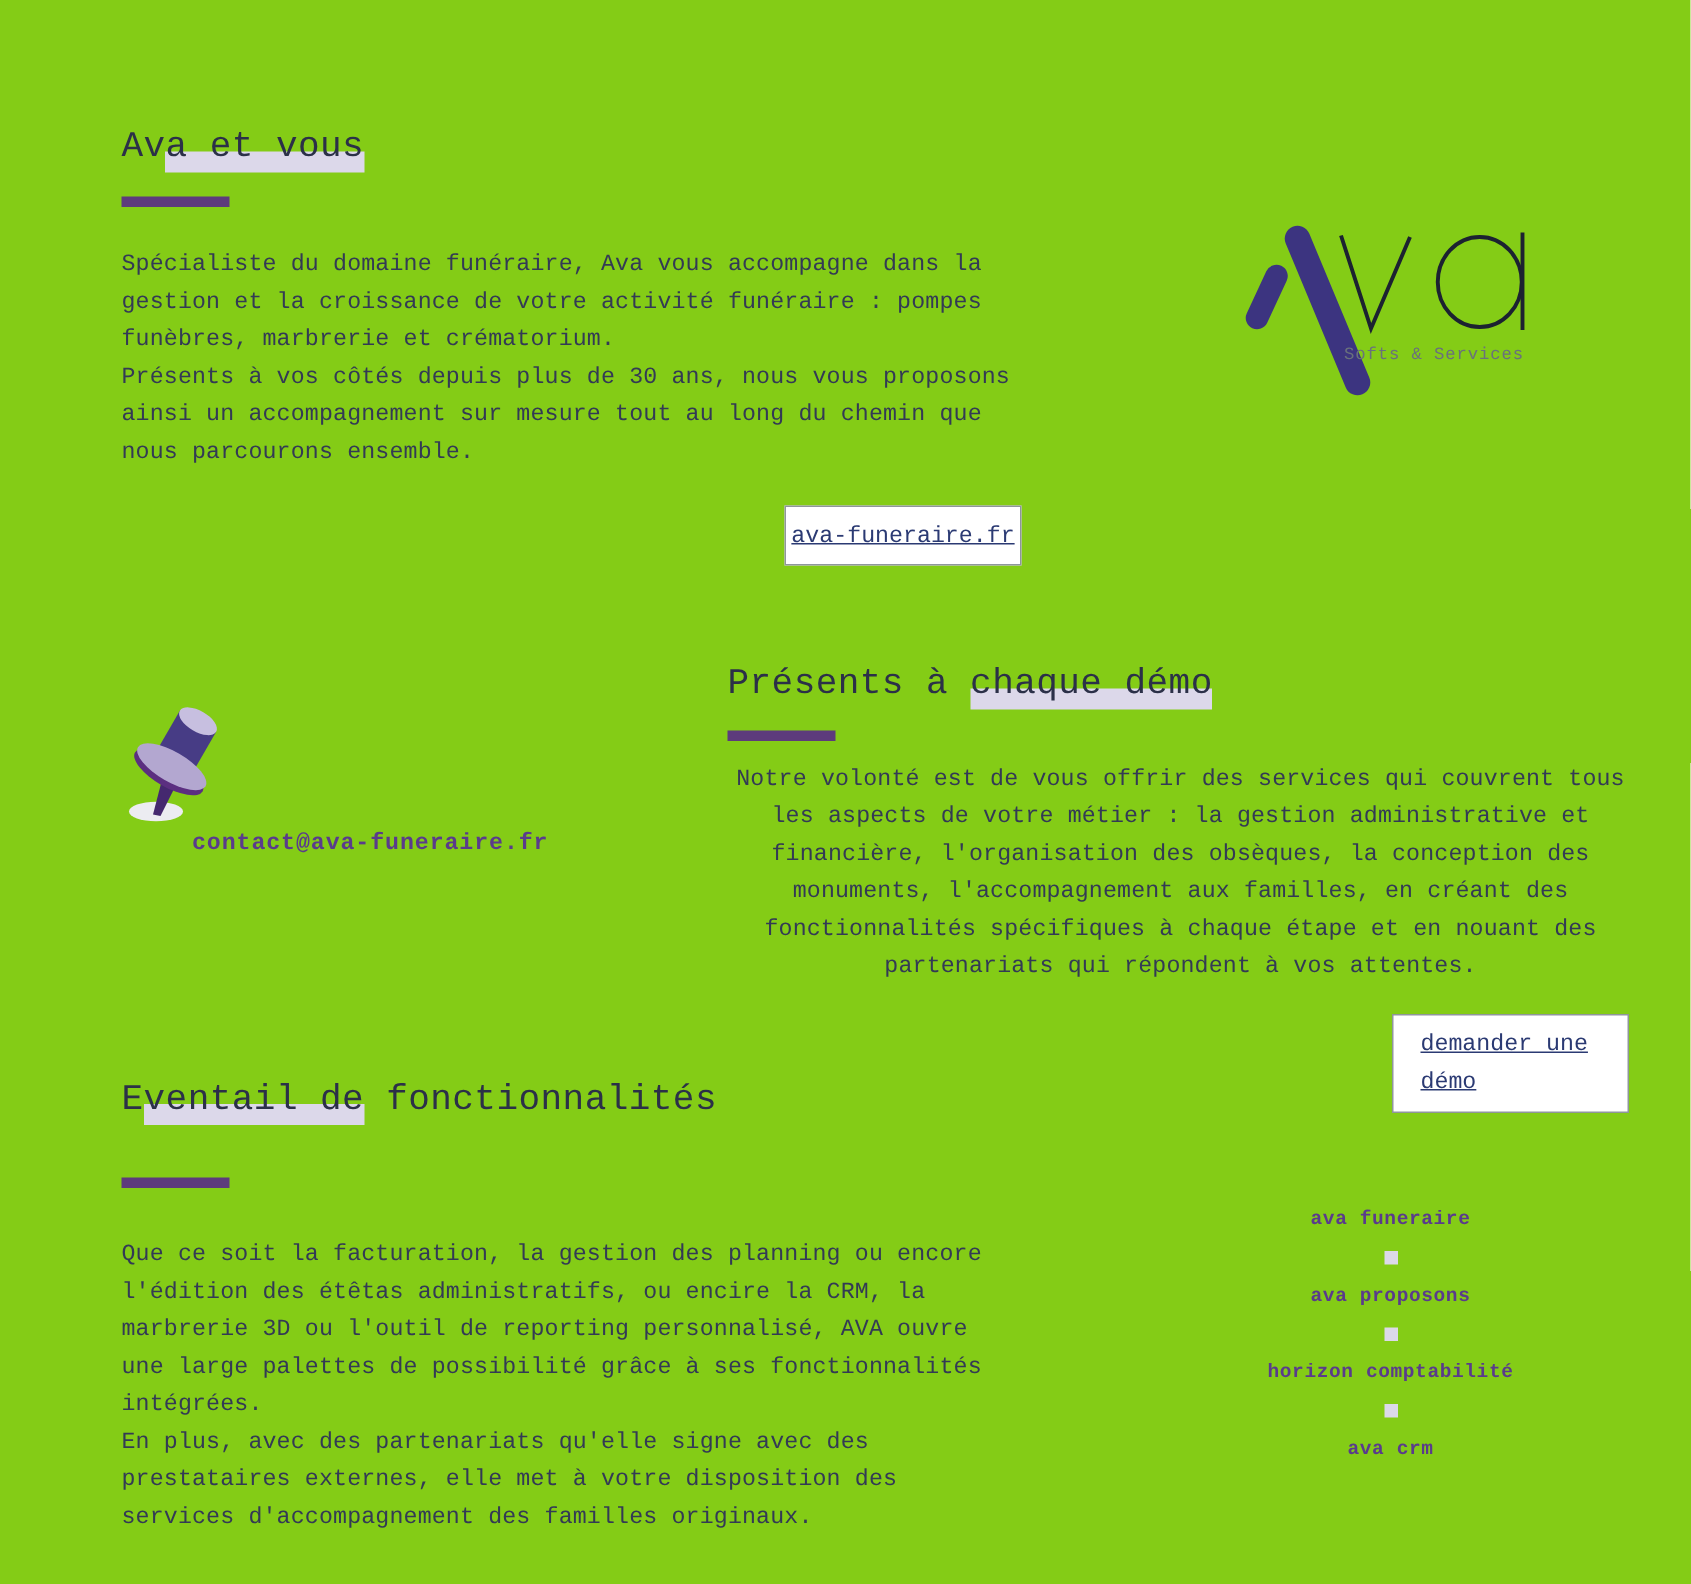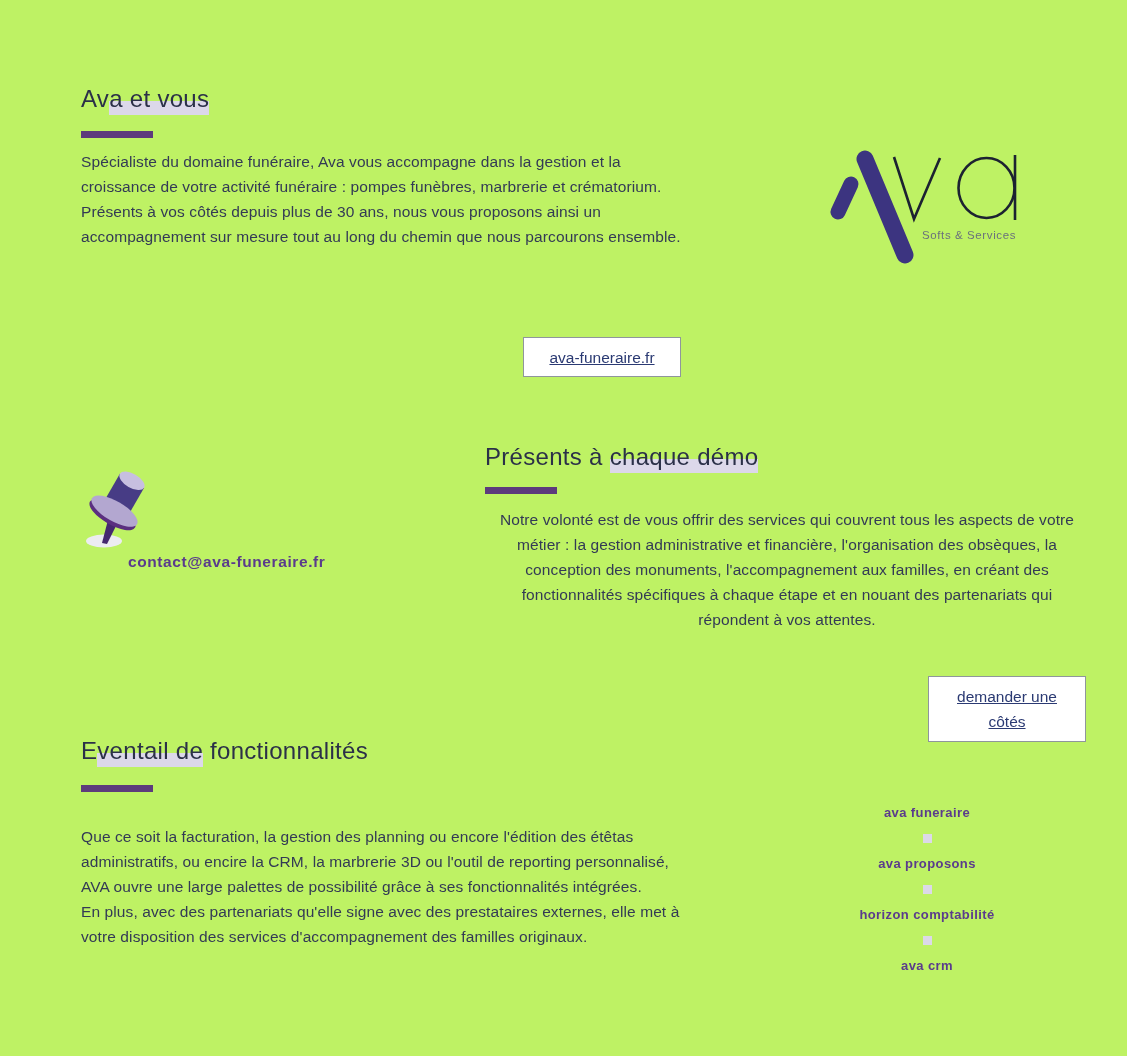--- a/index.html
+++ b/index.html
@@ -3,22 +3,23 @@
 <meta charset="utf-8">
 <style>
   * { margin: 0; padding: 0; box-sizing: border-box; }
   html, body { background: #ffffff; }
   body { font-family: "Liberation Sans", sans-serif; }
 
   .canvas {
     position: relative;
     width: 1127px;
     height: 1056px;
-    background: #bef264;
+    background: #84cc16;
     overflow: hidden;
+    font-family: Liberation Mono, monospace;
   }
 
   .abs { position: absolute; }
 
   h2.sec-heading {
     font-size: 24px;
     font-weight: 500;
     letter-spacing: 0.3px;
     color: #2b3048;
     line-height: 30px;
@@ -43,21 +44,21 @@
     letter-spacing: 0.1px;
   }
   .body-text p { margin: 0; }
 
   .link-btn {
     border: 1px solid #8f969c;
     background: #ffffff;
     display: flex;
     align-items: center;
     justify-content: center;
-    text-align: center;
+    text-align: left;
     cursor: pointer;
   }
   .link-btn a {
     color: #2b3a73;
     font-size: 15.5px;
     line-height: 25px;
     text-decoration: underline;
   }
 
   .email-text {
@@ -90,21 +91,21 @@
 </style>
 </head>
 <body>
 
 <div class="canvas">
 
   <h2 class="sec-heading abs" style="left:81px; top:84px;"><span>Av</span><span class="hl">a et vous</span></h2>
 
   <div class="accent-bar abs" style="left:81px; top:131px;"></div>
 
-  <div class="body-text abs" style="left:81px; top:149px; width:600px;">
+  <div class="body-text abs" style="left:81px; top:164px; width:600px;">
     <p>Spécialiste du domaine funéraire, Ava vous accompagne dans la gestion et la croissance de votre activité funéraire : pompes funèbres, marbrerie et crématorium.</p>
     <p>Présents à vos côtés depuis plus de 30 ans, nous vous proposons ainsi un accompagnement sur mesure tout au long du chemin que nous parcourons ensemble.</p>
   </div>
 
   <svg class="abs" style="left:828px; top:150px;" width="196" height="116" viewBox="0 0 196 116">
     <line x1="37" y1="9" x2="77" y2="105" stroke="#3c3480" stroke-width="17" stroke-linecap="round"></line>
     <line x1="23" y1="34" x2="10" y2="62" stroke="#3c3480" stroke-width="15" stroke-linecap="round"></line>
     <path d="M66,7 L86,69 L112,8" fill="none" stroke="#1c2231" stroke-width="2.6"></path>
     <ellipse cx="158.5" cy="38" rx="28" ry="30" fill="none" stroke="#1c2231" stroke-width="2.6"></ellipse>
     <line x1="187" y1="5" x2="187" y2="70" stroke="#1c2231" stroke-width="2.6"></line>
@@ -130,24 +131,24 @@
 
   <h2 class="sec-heading abs" style="left:485px; top:442px;"><span>Présents à </span><span class="hl">chaque démo</span></h2>
 
   <div class="accent-bar abs" style="left:485px; top:487px;"></div>
 
   <div class="body-text abs" style="left:485px; top:507px; width:604px;text-align:center;">
     <p>Notre volonté est de vous offrir des services qui couvrent tous les aspects de votre métier : la gestion administrative et financière, l'organisation des obsèques, la conception des monuments, l'accompagnement aux familles, en créant des fonctionnalités spécifiques à chaque étape et en nouant des partenariats qui répondent à vos attentes.</p>
   </div>
 
   <div class="link-btn abs" style="left:928px; top:676px; width:158px; height:66px; padding:0 18px;">
-    <a href="#">demander une côtés</a>
+    <a href="#">demander une démo</a>
   </div>
 
-  <h2 class="sec-heading abs" style="left:81px; top:736px;"><span>E</span><span class="hl">ventail de</span><span> fonctionnalités</span></h2>
+  <h2 class="sec-heading abs" style="left:81px; top:719px;"><span>E</span><span class="hl">ventail de</span><span> fonctionnalités</span></h2>
 
   <div class="accent-bar abs" style="left:81px; top:785px;"></div>
 
   <div class="body-text abs" style="left:81px; top:824px; width:600px;">
     <p>Que ce soit la facturation, la gestion des planning ou encore l'édition des étêtas administratifs, ou encire la CRM, la marbrerie 3D ou l'outil de reporting personnalisé, AVA ouvre une large palettes de possibilité grâce à ses fonctionnalités intégrées.</p>
     <p>En plus, avec des partenariats qu'elle signe avec des prestataires externes, elle met à votre disposition des services d'accompagnement des familles originaux.</p>
   </div>
 
   <div class="prod-list abs" style="left:827px; top:804px;">
     <div class="prod-item">ava funeraire</div>

